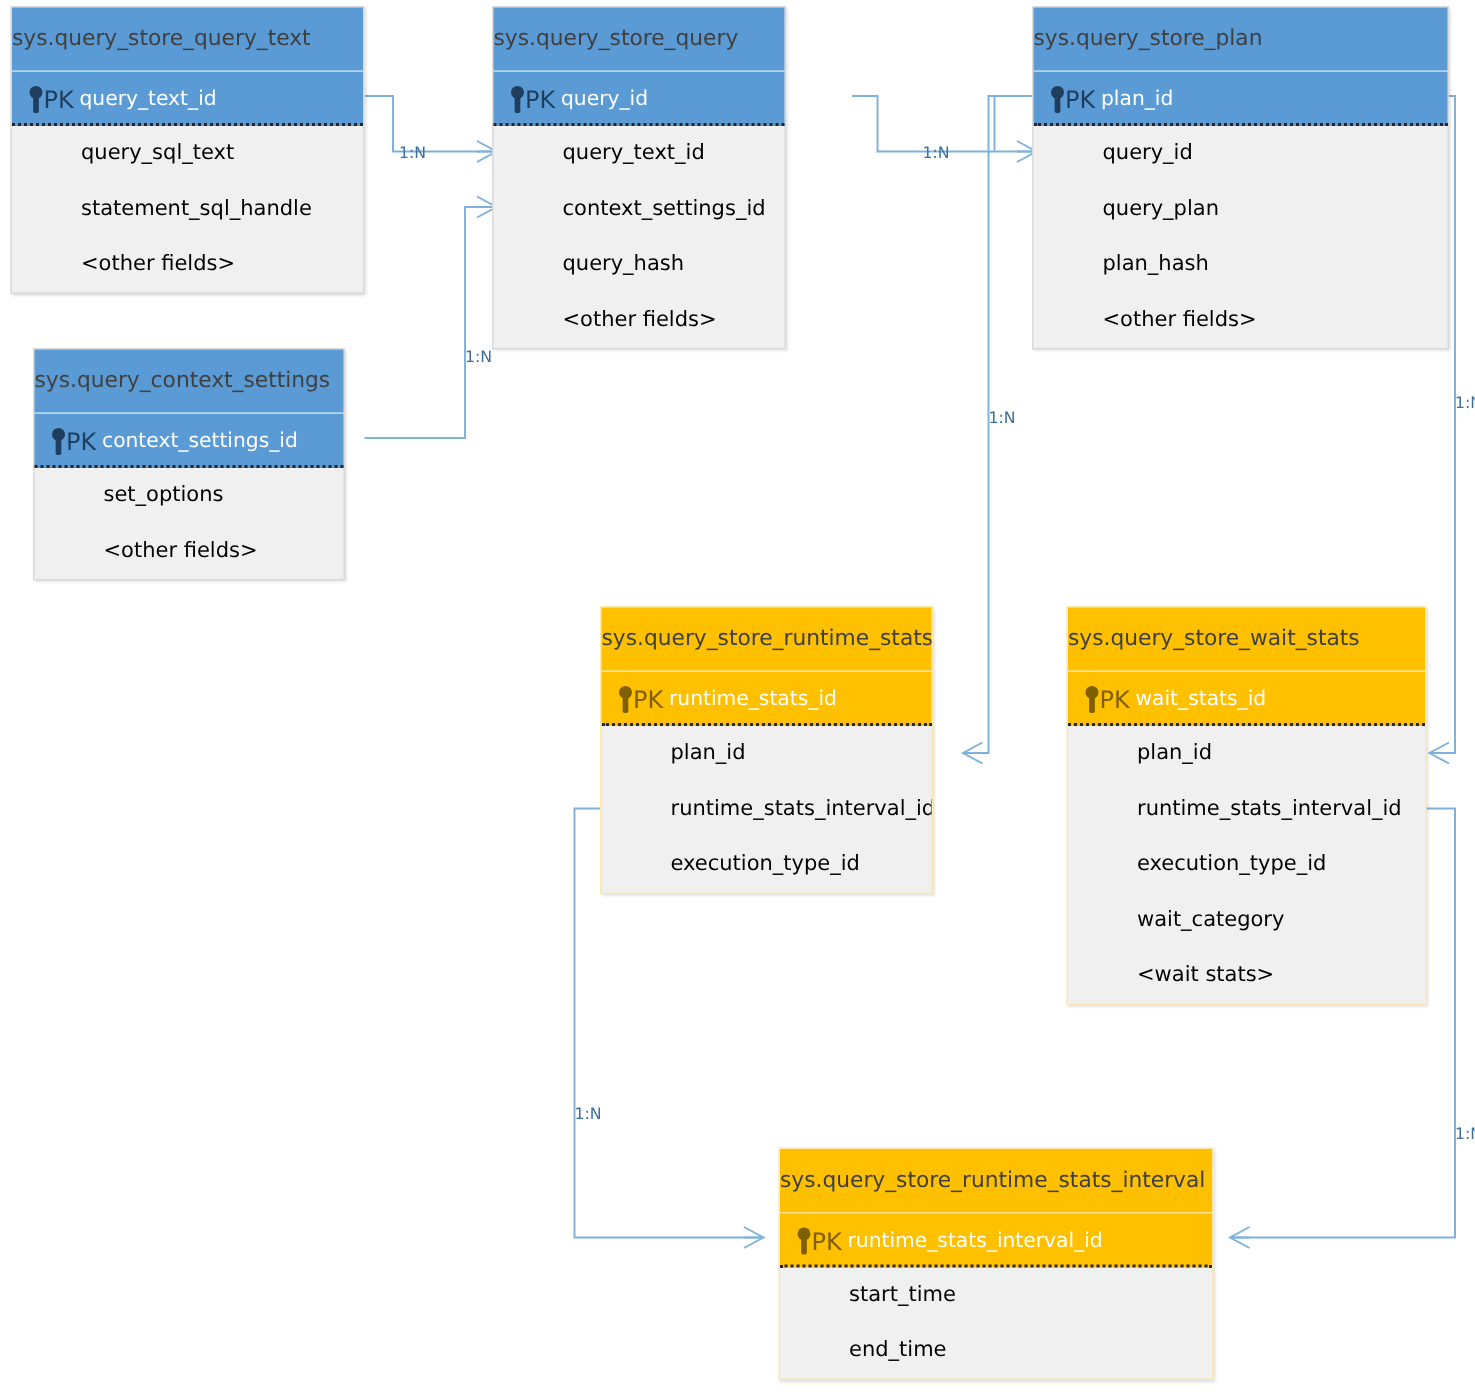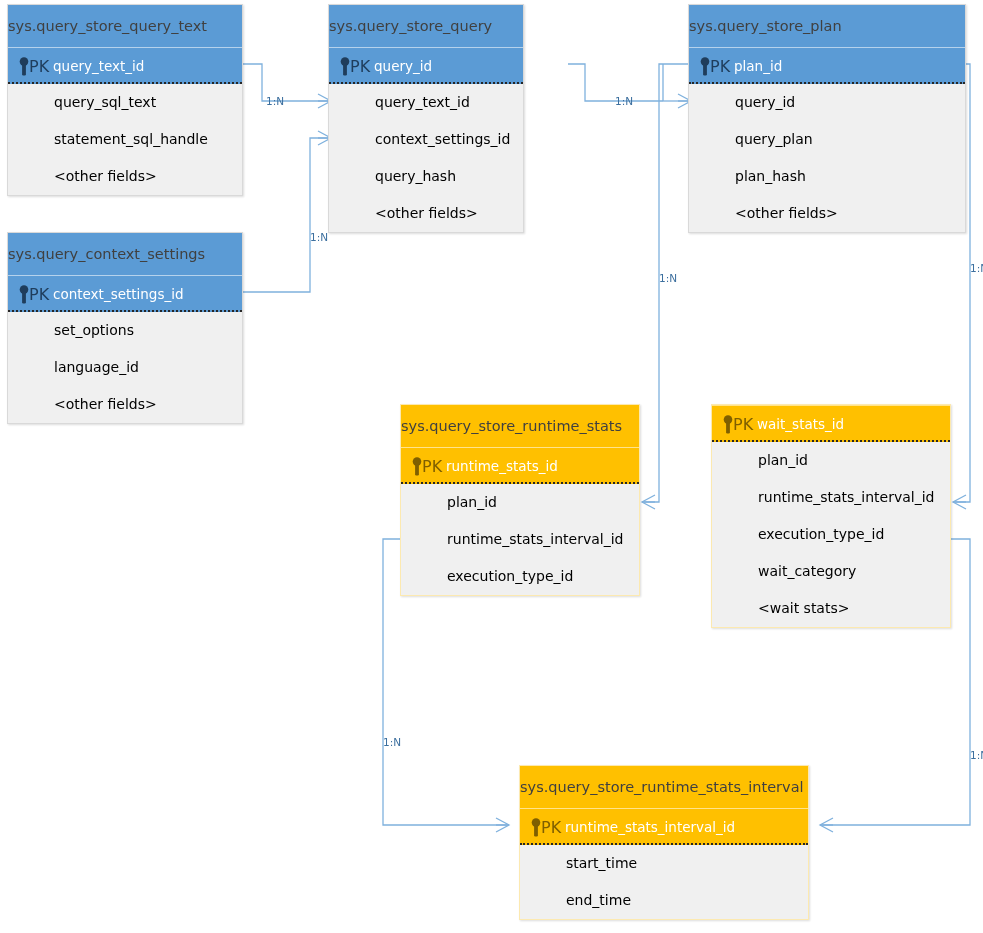--- a/index.html
+++ b/index.html
@@ -169,33 +169,32 @@
         </svg>
         <span class="pk-label">PK</span>
         <span class="pk-field">query_text_id</span>
       </div>
       <div class="ent-fields">
         <div class="ent-field">query_sql_text</div>
         <div class="ent-field">statement_sql_handle</div>
         <div class="ent-field">&lt;other fields&gt;</div>
       </div>
     </div>
-    <div class="entity blue" style="left: 7px; top: 232px; width: 236px;">
+    <div class="entity blue" style="left: 22px; top: 232px; width: 208px;">
       <div class="ent-title">sys.query_context_settings</div>
       <div class="ent-pk">
         <svg class="pk-key" viewBox="0 0 12 19">
           <circle cx="6" cy="4.6" r="4.3"></circle>
           <rect x="4.1" y="6.8" width="3.8" height="11.6" rx="1.2"></rect>
         </svg>
         <span class="pk-label">PK</span>
         <span class="pk-field">context_settings_id</span>
       </div>
       <div class="ent-fields">
         <div class="ent-field">set_options</div>
-        <div class="ent-field">language_id</div>
         <div class="ent-field">&lt;other fields&gt;</div>
       </div>
     </div>
     <div class="entity blue" style="left: 328px; top: 4px; width: 196px;">
       <div class="ent-title">sys.query_store_query</div>
       <div class="ent-pk">
         <svg class="pk-key" viewBox="0 0 12 19">
           <circle cx="6" cy="4.6" r="4.3"></circle>
           <rect x="4.1" y="6.8" width="3.8" height="11.6" rx="1.2"></rect>
         </svg>
@@ -219,37 +218,38 @@
         <span class="pk-label">PK</span>
         <span class="pk-field">plan_id</span>
       </div>
       <div class="ent-fields">
         <div class="ent-field">query_id</div>
         <div class="ent-field">query_plan</div>
         <div class="ent-field">plan_hash</div>
         <div class="ent-field">&lt;other fields&gt;</div>
       </div>
     </div>
-    <div class="entity orange" style="left: 400px; top: 404px; width: 240px;">
+    <div class="entity orange" style="left: 400px; top: 404px; width: 222px;">
       <div class="ent-title">sys.query_store_runtime_stats</div>
       <div class="ent-pk">
         <svg class="pk-key" viewBox="0 0 12 19">
           <circle cx="6" cy="4.6" r="4.3"></circle>
           <rect x="4.1" y="6.8" width="3.8" height="11.6" rx="1.2"></rect>
         </svg>
         <span class="pk-label">PK</span>
         <span class="pk-field">runtime_stats_id</span>
       </div>
       <div class="ent-fields">
         <div class="ent-field">plan_id</div>
         <div class="ent-field">runtime_stats_interval_id</div>
         <div class="ent-field">execution_type_id</div>
       </div>
     </div>
     <div class="entity orange" style="left: 711px; top: 404px; width: 240px;">
+      <div class="ent-title">sys.query_store_wait_stats</div>
       <div class="ent-pk">
         <svg class="pk-key" viewBox="0 0 12 19">
           <circle cx="6" cy="4.6" r="4.3"></circle>
           <rect x="4.1" y="6.8" width="3.8" height="11.6" rx="1.2"></rect>
         </svg>
         <span class="pk-label">PK</span>
         <span class="pk-field">wait_stats_id</span>
       </div>
       <div class="ent-fields">
         <div class="ent-field">plan_id</div>

